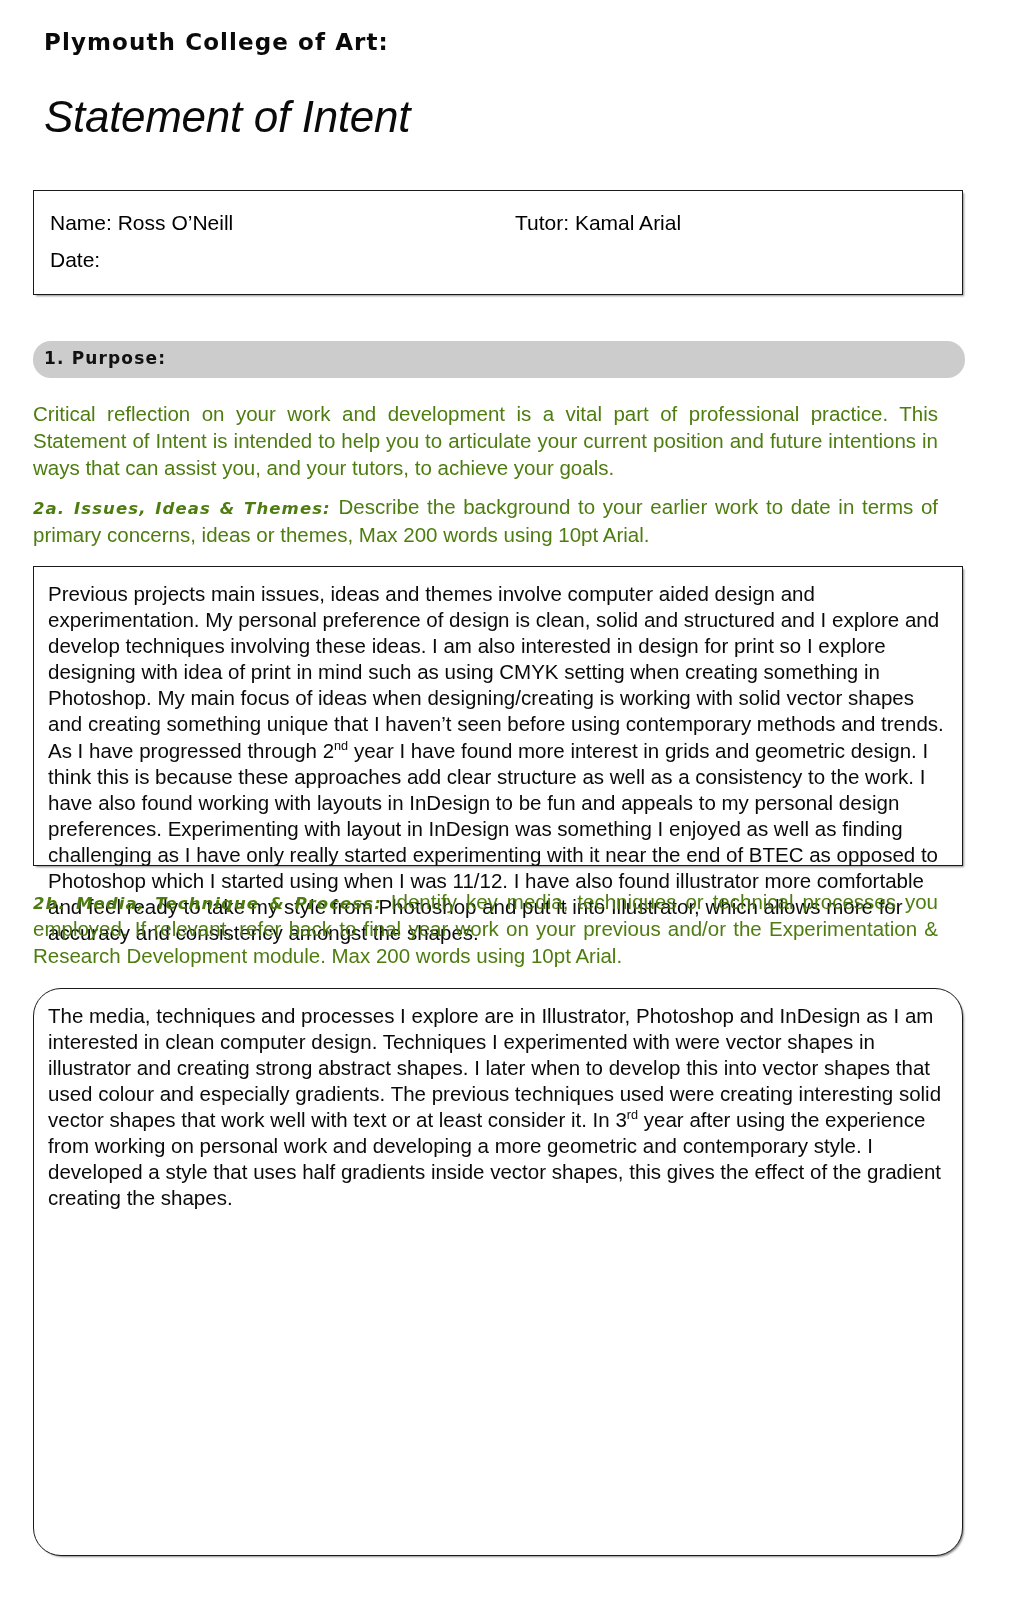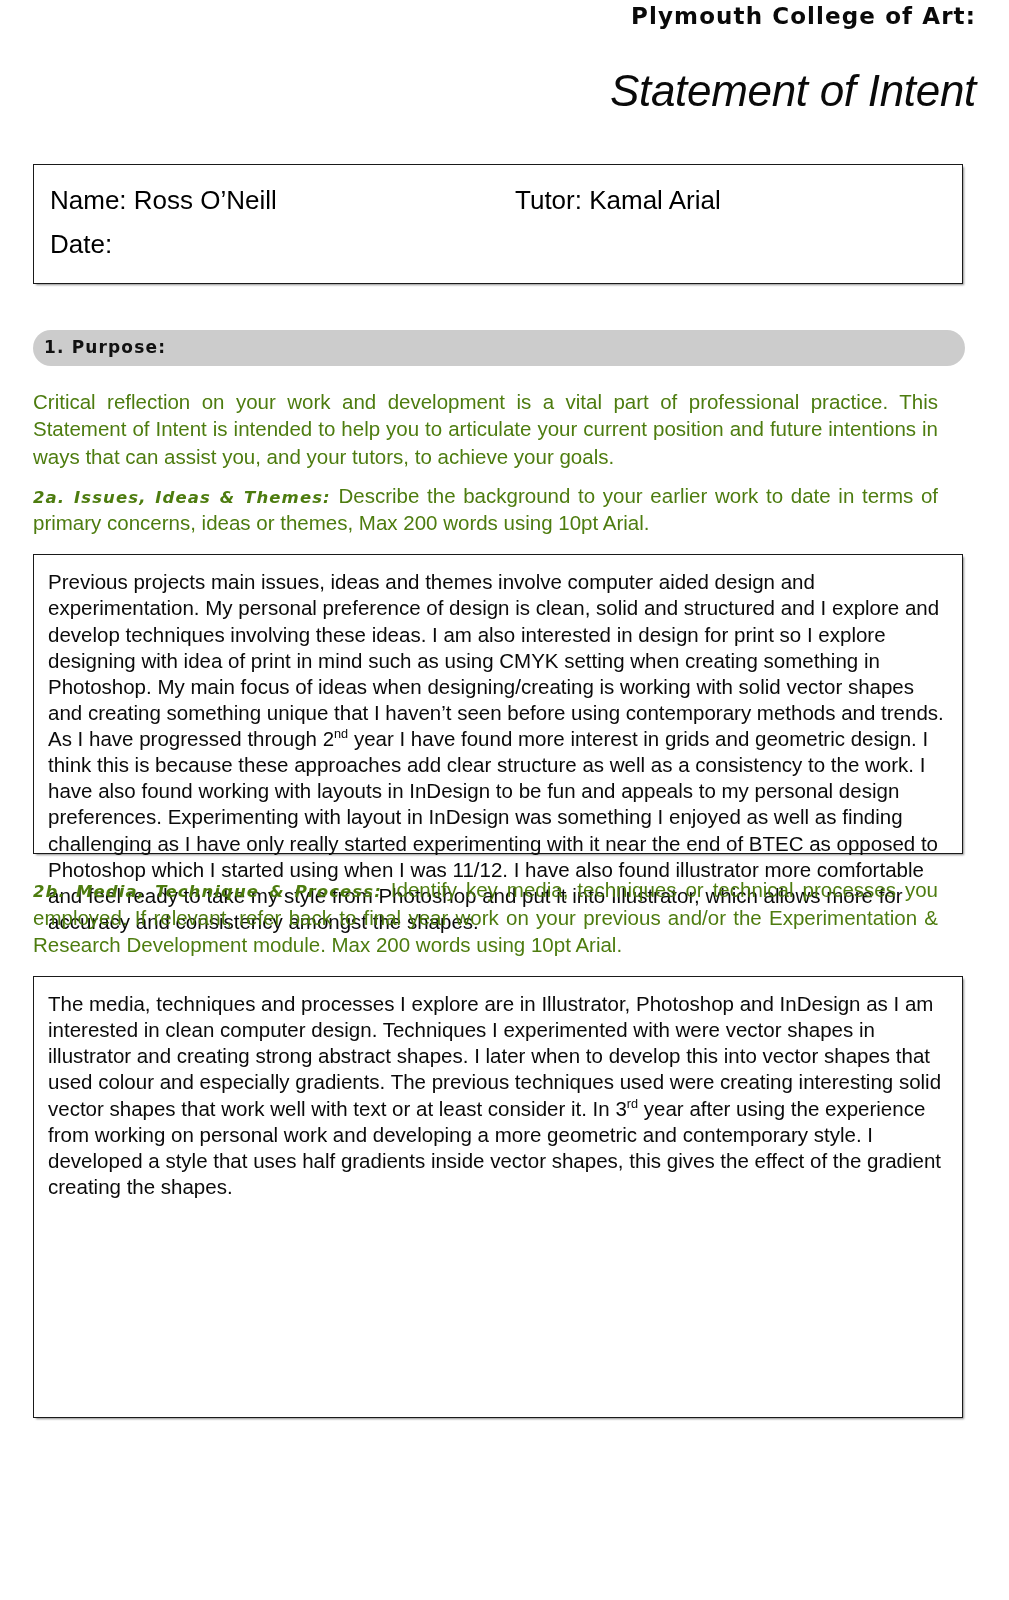--- a/index.html
+++ b/index.html
@@ -19,22 +19,21 @@
   .page {
     position: relative;
     width: 1009px;
     height: 1600px;
     box-sizing: border-box;
     padding: 0 33px;
   }
 
   
   .masthead {
-    padding-top: 4px;
-    text-align: right;
+    padding-top: 30px;
   }
   .org-title {
     font-family: "DejaVu Sans", sans-serif;
     font-size: 23px;
     font-weight: 700;
     letter-spacing: 1.1px;
     line-height: 1.1;
     margin: 0 0 0 11px;
     color: #0a0a0a;
   }
@@ -58,21 +57,21 @@
   }
 
   
   .meta-box {
     margin-top: 50px;
     width: 930px;
     padding: 14px 16px 16px 16px;
   }
   .meta-row {
     display: flex;
-    font-size: 26px;
+    font-size: 21px;
     line-height: 1.45;
     padding: 3px 0;
   }
   .meta-cell-left {
     width: 465px;
     flex: 0 0 465px;
   }
   .meta-cell-right {
     flex: 1 1 auto;
   }
@@ -128,21 +127,21 @@
     box-sizing: border-box;
   }
   .answer-text {
     font-size: 20.5px;
     line-height: 1.275;
     text-align: left;
     color: #0a0a0a;
     white-space: pre-wrap;
   }
   .answer-box.box-a { height: 300px; }
-  .answer-box.box-b { height: 442px; }
+  .answer-box.box-b { height: 568px; border-radius: 28px; }
 
   sup {
     font-size: 0.62em;
     vertical-align: super;
     line-height: 0;
   }
 </style>
 </head>
 <body>
 

